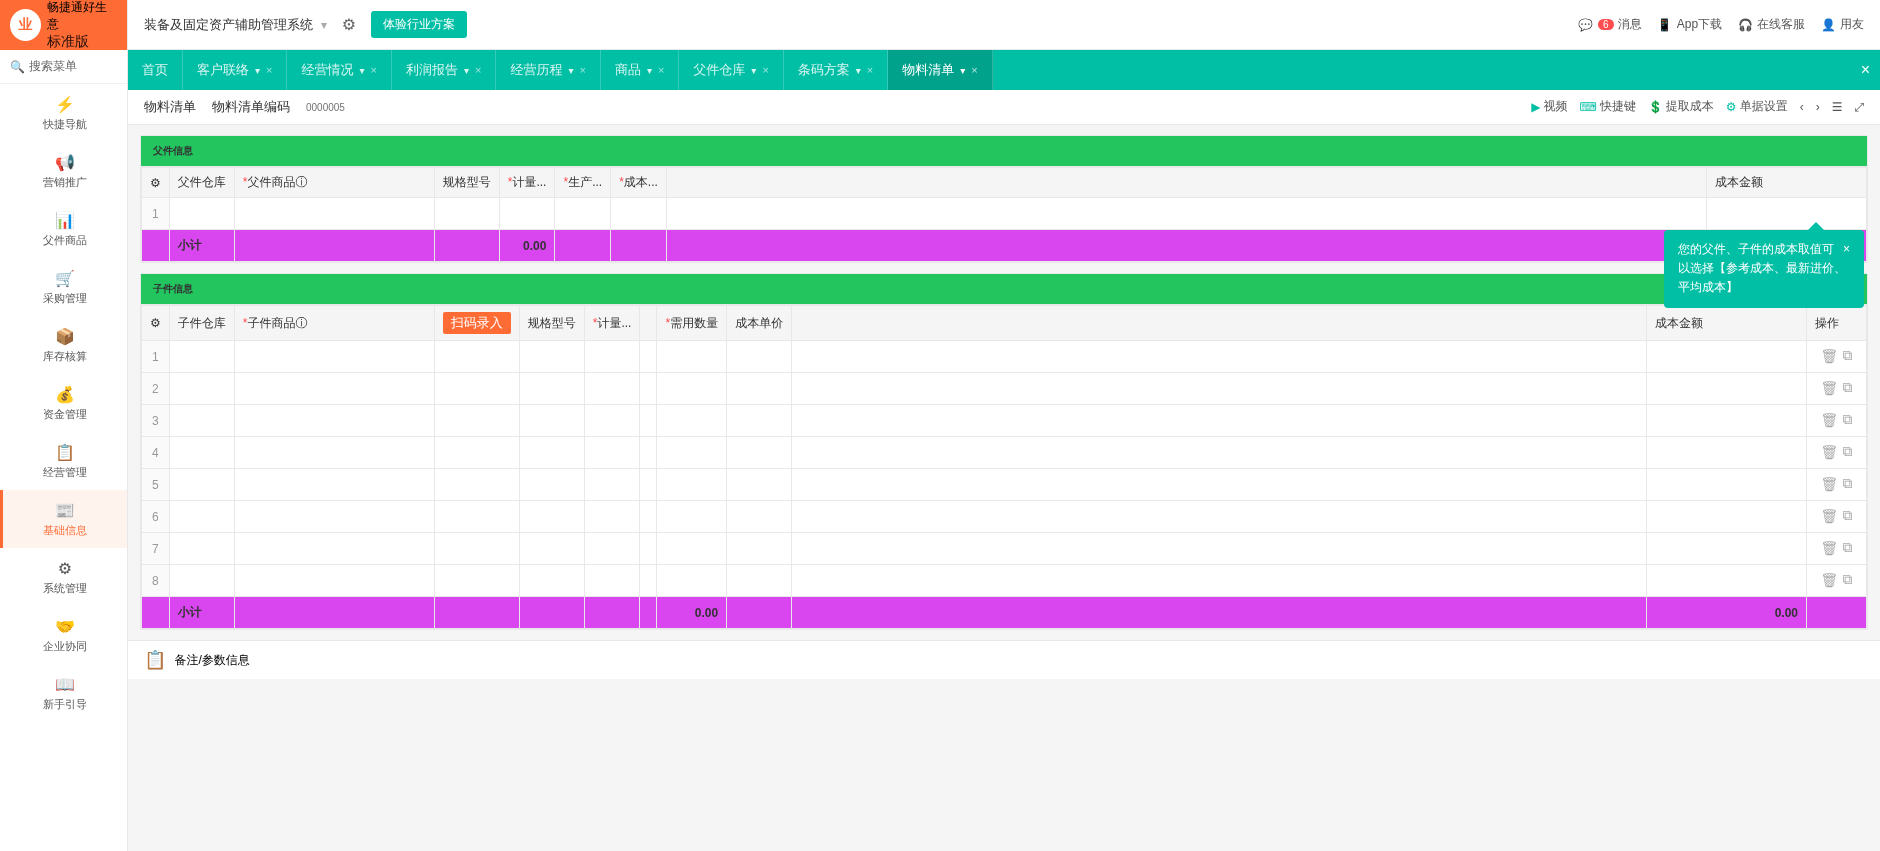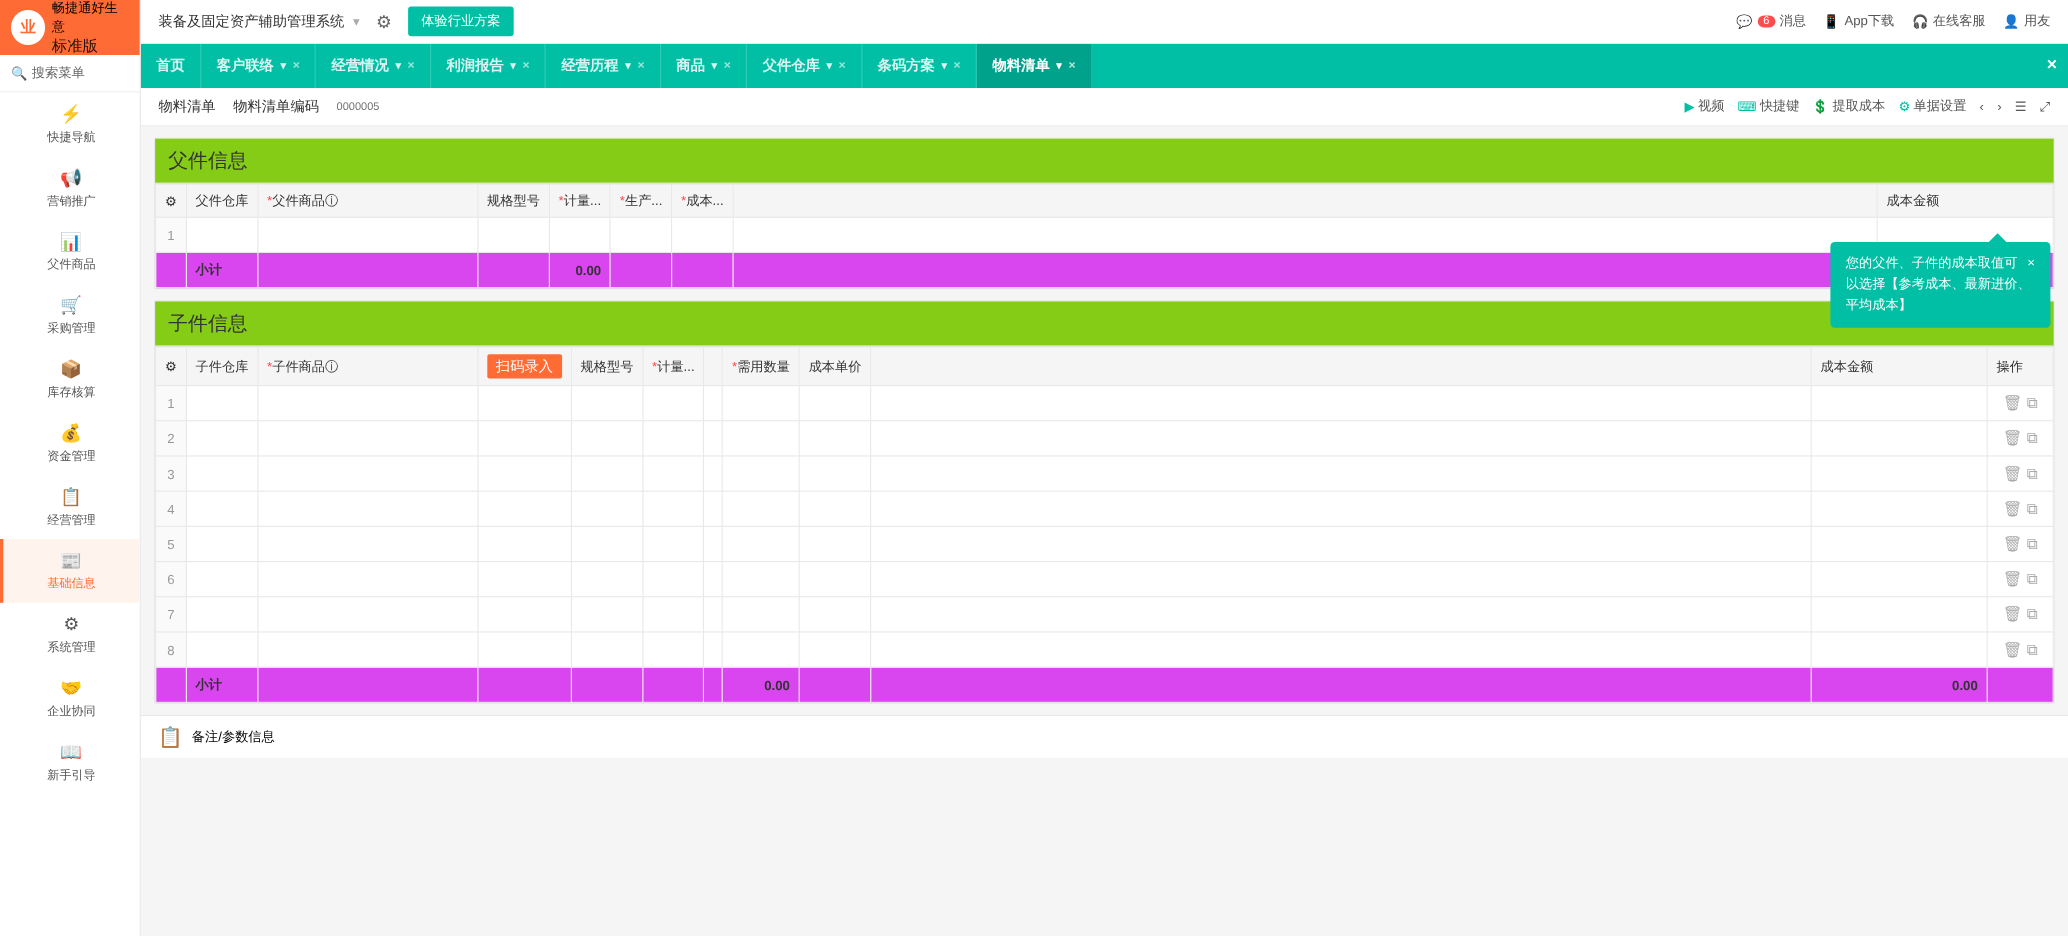--- a/index.html
+++ b/index.html
@@ -60,21 +60,21 @@
     .main {
       flex: 1;
       display: flex;
       flex-direction: column;
       overflow: hidden;
     }
 
     
     .top-header {
       background: #fff;
-      height: 40px;
+      height: 50px;
       display: flex;
       align-items: center;
       justify-content: space-between;
       padding: 0 16px;
       border-bottom: 1px solid #e8e8e8;
     }
     .header-left { display: flex; align-items: center; gap: 8px; }
     .sys-title { font-size: 13px; color: #333; }
     .header-btn {
       background: #00bfa5;
@@ -103,21 +103,20 @@
     }
 
     
     .nav-tabs {
       background: #00bfa5;
       display: flex;
       align-items: center;
       height: 40px;
       overflow-x: auto;
       flex-shrink: 0;
-      font-weight: bold;
     }
     .nav-tab {
       padding: 0 14px;
       height: 100%;
       display: flex;
       align-items: center;
       color: rgba(255,255,255,0.85);
       cursor: pointer;
       white-space: nowrap;
       font-size: 13px;
@@ -181,25 +180,25 @@
 
     
     .section {
       margin: 10px 12px 0;
       background: #fff;
       border: 1px solid #e8e8e8;
       border-radius: 2px;
     }
     .section-title {
       padding: 8px 12px;
-      font-size: 18px;
-      font-weight: normal;
+      font-size: 10px;
+      font-weight: bold;
       color: #333;
       border-bottom: 1px solid #e8e8e8;
-      background: #84cc16;
+      background: #22c55e;
     }
 
     
     .data-table {
       width: 100%;
       border-collapse: collapse;
       font-size: 12px;
     }
     .data-table th {
       background: #f5f5f5;
@@ -282,21 +281,21 @@
       border-top: 1px solid #e8e8e8;
       padding: 8px 16px;
       display: flex;
       align-items: center;
       gap: 8px;
     }
     .bottom-icon { color: #00bfa5; font-size: 18px; }
 
     .col-wide { min-width: 200px; }
     .col-cost { min-width: 160px; }
-    .col-actions { min-width: 60px; text-align: center; }
+    .col-actions { min-width: 60px; text-align: center; font-family: Liberation Mono, monospace; }
   </style>
 </head>
 <body>
 
 <div class="sidebar">
   <div class="sidebar-logo">
     <div class="logo-icon">业</div>
     <div>
       <div>畅捷通好生意</div>
       <div class="logo-sub">标准版</div>

